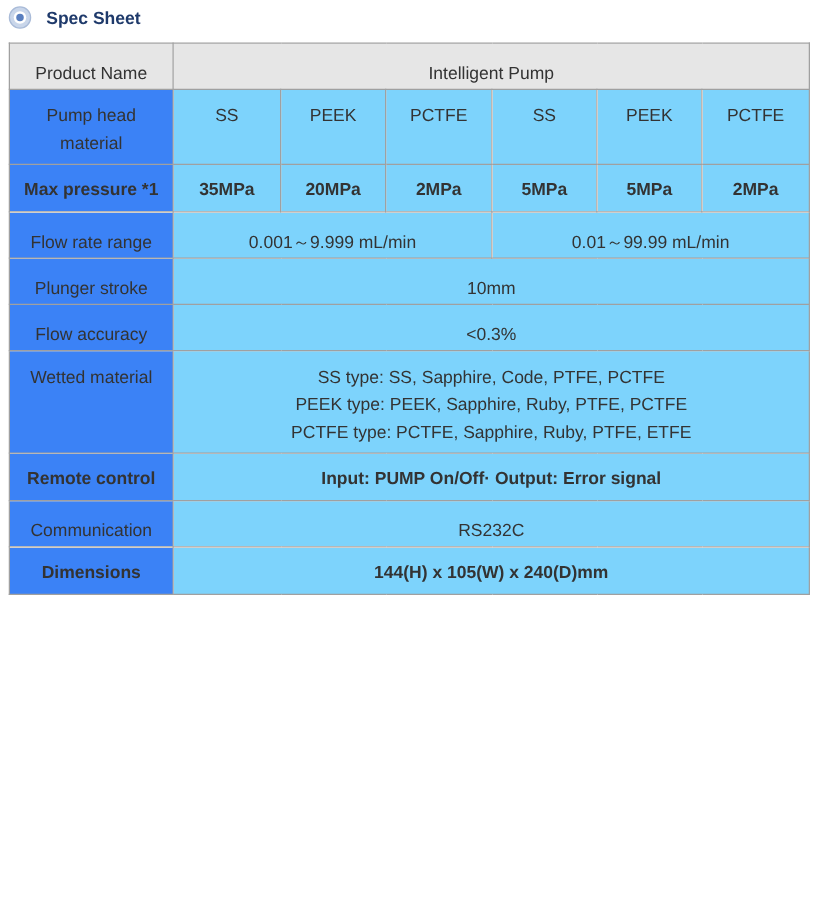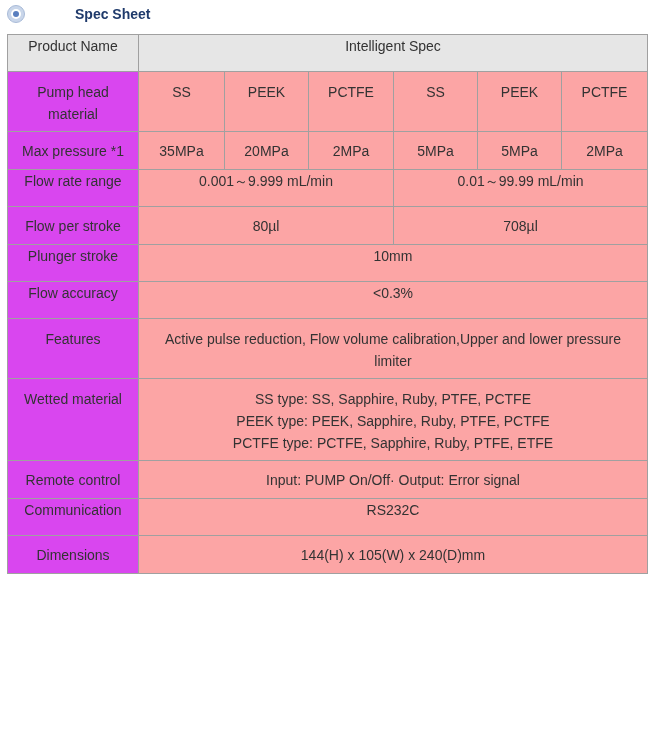--- a/index.html
+++ b/index.html
@@ -1,34 +1,34 @@
 <!DOCTYPE html>
 <html><head>
   <meta charset="utf-8">
   <style>
     html, body { margin: 0; padding: 0; background: #ffffff; }
     body { width: 656px; height: 729px; position: relative; overflow: hidden;
            font-family: "Liberation Sans", sans-serif; color: #333333; }
-    .title-bar { position: absolute; left: 7px; top: 3px; height: 22px; display: flex; align-items: center; gap: 38px; }
+    .title-bar { position: absolute; left: 7px; top: 3px; height: 22px; display: flex; align-items: center; }
     .title-icon { width: 18px; height: 18px; border-radius: 50%; background: #c9d6ea;
                   position: relative; box-sizing: border-box; border: 1px solid #a9bbd8; }
     .title-icon::before { content: ""; position: absolute; left: 3px; top: 3px; width: 10px; height: 10px;
                           border-radius: 50%; background: #ffffff; }
     .title-icon::after { content: ""; position: absolute; left: 5px; top: 5px; width: 6px; height: 6px;
                          border-radius: 50%; background: #5a7fbf; }
     .title-text { margin-left: 12px; font-weight: bold; font-size: 14px; color: #1f3a6b; }
     table.spec { position: absolute; left: 7px; top: 34px; width: 640px; border-collapse: collapse;
                  table-layout: fixed; font-size: 14px; }
     table.spec td { border: 1px solid #a0a0a0; text-align: center; vertical-align: top;
                     padding: 9px 4px 0 4px; line-height: 22px; box-sizing: border-box; overflow: hidden; }
-    table.spec td.label { background: #d946ef; }
+    table.spec td.label { background: #3b82f6; }
     table.spec tr.gray td { background: #e6e6e6; }
-    table.spec td.val { background: #fca5a5; }
-    tr.r37 td { height: 37px; padding-top: 0; }
-    tr.r38 td { height: 38px; padding-top: 8px; }
+    table.spec td.val { background: #7dd3fc; }
+    tr.r37 td { height: 37px; padding-top: 12px; }
+    tr.r38 td { height: 38px; padding-top: 8px; font-weight: bold; }
     tr.r60 td { height: 60px; }
     tr.r82 td { height: 82px; }
   </style>
 </head>
 <body>
 
 <div class="title-bar">
   <span class="title-icon"></span>
   <span class="title-text">Spec Sheet</span>
 </div>
@@ -39,21 +39,21 @@
       <col style="width:86px">
       <col style="width:84px">
       <col style="width:85px">
     <col style="width:84px">
       <col style="width:84px">
       <col style="width:86px">
   </colgroup>
   <tbody>
     <tr class="gray r37">
       <td class="label">Product Name</td>
-      <td colspan="6">Intelligent Spec</td>
+      <td colspan="6">Intelligent Pump</td>
     </tr>
     <tr class="r60">
       <td class="label">Pump head material</td>
       <td class="val">SS</td>
       <td class="val">PEEK</td>
       <td class="val">PCTFE</td>
       <td class="val">SS</td>
       <td class="val">PEEK</td>
       <td class="val">PCTFE</td>
     </tr>
@@ -64,41 +64,32 @@
       <td class="val">2MPa</td>
       <td class="val">5MPa</td>
       <td class="val">5MPa</td>
       <td class="val">2MPa</td>
     </tr>
     <tr class="r37">
       <td class="label">Flow rate range</td>
       <td class="val" colspan="3">0.001～9.999 mL/min</td>
       <td class="val" colspan="3">0.01～99.99 mL/min</td>
     </tr>
-    <tr class="r38">
-      <td class="label">Flow per stroke</td>
-      <td class="val" colspan="3">80µl</td>
-      <td class="val" colspan="3">708µl</td>
-    </tr>
     <tr class="r37">
       <td class="label">Plunger stroke</td>
       <td class="val" colspan="6">10mm</td>
     </tr>
     <tr class="r37">
       <td class="label">Flow accuracy</td>
       <td class="val" colspan="6">&lt;0.3%</td>
     </tr>
-    <tr class="r60">
-      <td class="label">Features</td>
-      <td class="val" colspan="6" style="padding-left:20px;padding-right:20px;">Active pulse reduction, Flow volume calibration,Upper and lower pressure limiter</td>
-    </tr>
     <tr class="r82">
       <td class="label">Wetted material</td>
       <td class="val" colspan="6">
-        <div>SS type: SS, Sapphire, Ruby, PTFE, PCTFE</div>
+        <div>SS type: SS, Sapphire, Code, PTFE, PCTFE</div>
         <div>PEEK type: PEEK, Sapphire, Ruby, PTFE, PCTFE</div>
         <div>PCTFE type: PCTFE, Sapphire, Ruby, PTFE, ETFE</div>
       </td>
     </tr>
     <tr class="r38">
       <td class="label">Remote control</td>
       <td class="val" colspan="6">Input: PUMP On/Off· Output: Error signal</td>
     </tr>
     <tr class="r37">
       <td class="label">Communication</td>

